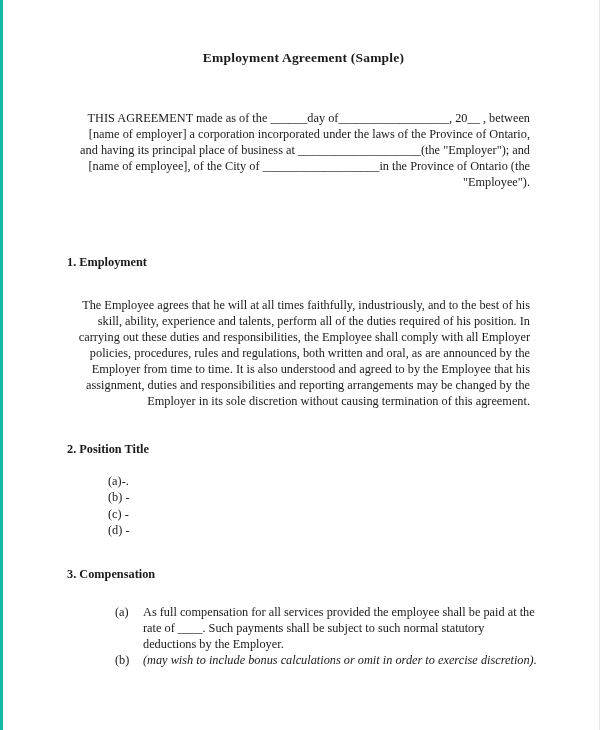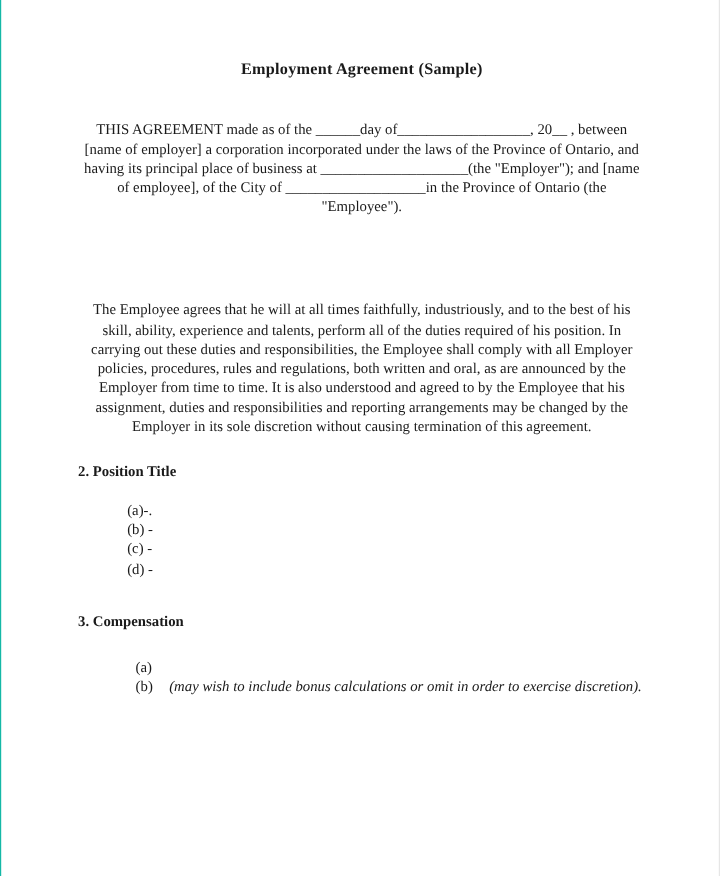--- a/index.html
+++ b/index.html
@@ -6,21 +6,21 @@
     margin: 0;
     padding: 0;
     background: #ffffff;
   }
   .page {
     position: relative;
     width: 600px;
     height: 730px;
     background: #ffffff;
     box-sizing: border-box;
-    border-left: 1px solid #14b8a6;
+    border-left: 3px solid #14b8a6;
     border-right: 1px solid #e6e6e6;
     overflow: hidden;
     font-family: "Liberation Serif", "DejaVu Serif", serif;
     color: #1a1a1a;
   }
   .page-inner {
     position: absolute;
     left: 64px;
     top: 0;
     width: 473px;
@@ -29,22 +29,22 @@
     text-align: center;
     font-size: 13.5px;
     line-height: 18px;
     margin: 0;
     padding-top: 49px;
     letter-spacing: 0.2px;
   }
   .para {
     font-size: 12.3px;
     line-height: 16.1px;
-    margin: 0;
-    text-align: center;
+    margin: 10px;
+    text-align: right;
   }
   .heading {
     font-size: 12.3px;
     line-height: 16.1px;
     margin: 0;
   }
   .gap-sm { height: 16px; }
   .gap-md { height: 22px; }
   .gap-lg { height: 28px; }
   .gap-xl { height: 33px; }
@@ -96,20 +96,21 @@
     <p class="para">THIS AGREEMENT made as of the ______day of__________________, 20__ , between [name of employer] a corporation incorporated under the laws of the Province of Ontario, and having its principal place of business at ____________________(the "Employer"); and [name of employee], of the City of ___________________in the Province of Ontario (the "Employee").</p>
 
     <div class="gap-sm"></div>
 
 
     <div class="gap-sm"></div>
 
 
     <div class="gap-md"></div>
 
+    <h2 class="heading">1. Employment</h2>
 
     <div class="gap-sm"></div>
 
     <p class="para">The Employee agrees that he will at all times faithfully, industriously, and to the best of his skill, ability, experience and talents, perform all of the duties required of his position. In carrying out these duties and responsibilities, the Employee shall comply with all Employer policies, procedures, rules and regulations, both written and oral, as are announced by the Employer from time to time. It is also understood and agreed to by the Employee that his assignment, duties and responsibilities and reporting arrangements may be changed by the Employer in its sole discretion without causing termination of this agreement.</p>
 
     <div class="gap-md"></div>
 
     <h2 class="heading">2. Position Title</h2>
 
     <div class="gap-sm"></div>
@@ -124,20 +125,21 @@
 
     <div class="gap-lg"></div>
 
     <h2 class="heading">3. Compensation</h2>
 
     <div class="gap-md"></div>
 
     <ul class="hang-list">
       <li>
         <span class="hang-label">(a)</span>
+        <span class="hang-text">As full compensation for all services provided the employee shall be paid at the rate of ____. Such payments shall be subject to such normal statutory deductions by the Employer.</span>
       </li>
       <li>
         <span class="hang-label">(b)</span>
         <span class="hang-text italic">(may wish to include bonus calculations or omit  in order to exercise discretion).</span>
       </li>
 
     </ul>
 
   </div>
 </div>

